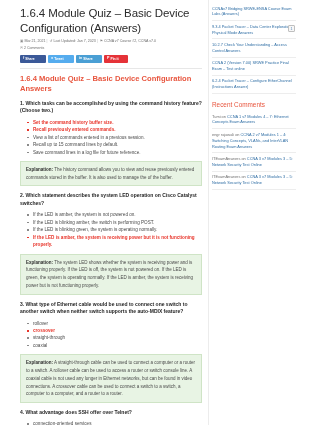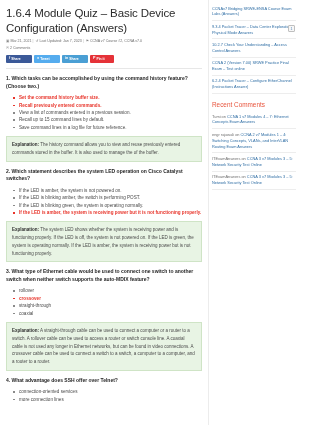--- a/index.html
+++ b/index.html
@@ -8,21 +8,21 @@
     width: 300px; height: 425px;
     background: #ffffff;
     font-family: "Liberation Sans", sans-serif;
     overflow: hidden;
   }
   .page { display: flex; width: 300px; height: 425px; background:#fff; }
 
   
   .main {
     width: 208px;
-    padding: 4px 6px 0 6px;
+    padding: 4px 6px 0 20px;
     overflow: hidden;
   }
   .post-title {
     font-size: 11.5px;
     line-height: 1.28;
     font-weight: 400;
     color: #2b2b2b;
     margin: 2px 0 4px 0;
     letter-spacing: -0.1px;
   }
@@ -187,20 +187,21 @@
         <span>Share</span>
       </div>
       <div class="share-btn sb-pi">
         <span class="sb-ico">P</span>
         <span>Pin it</span>
       </div>
     </div>
 
     <div class="divider-top"></div>
 
+    <div class="quiz-heading">1.6.4 Module Quiz – Basic Device Configuration Answers</div>
 
     <div class="q-text">1. Which tasks can be accomplished by using the command history feature? (Choose two.)</div>
     <ul class="opts">
       <li class="correct">Set the command history buffer size.</li>
       <li class="correct">Recall previously entered commands.</li>
       <li>View a list of commands entered in a previous session.</li>
       <li>Recall up to 15 command lines by default.</li>
       <li>Save command lines in a log file for future reference.</li>
     </ul>
     <div class="explanation">

